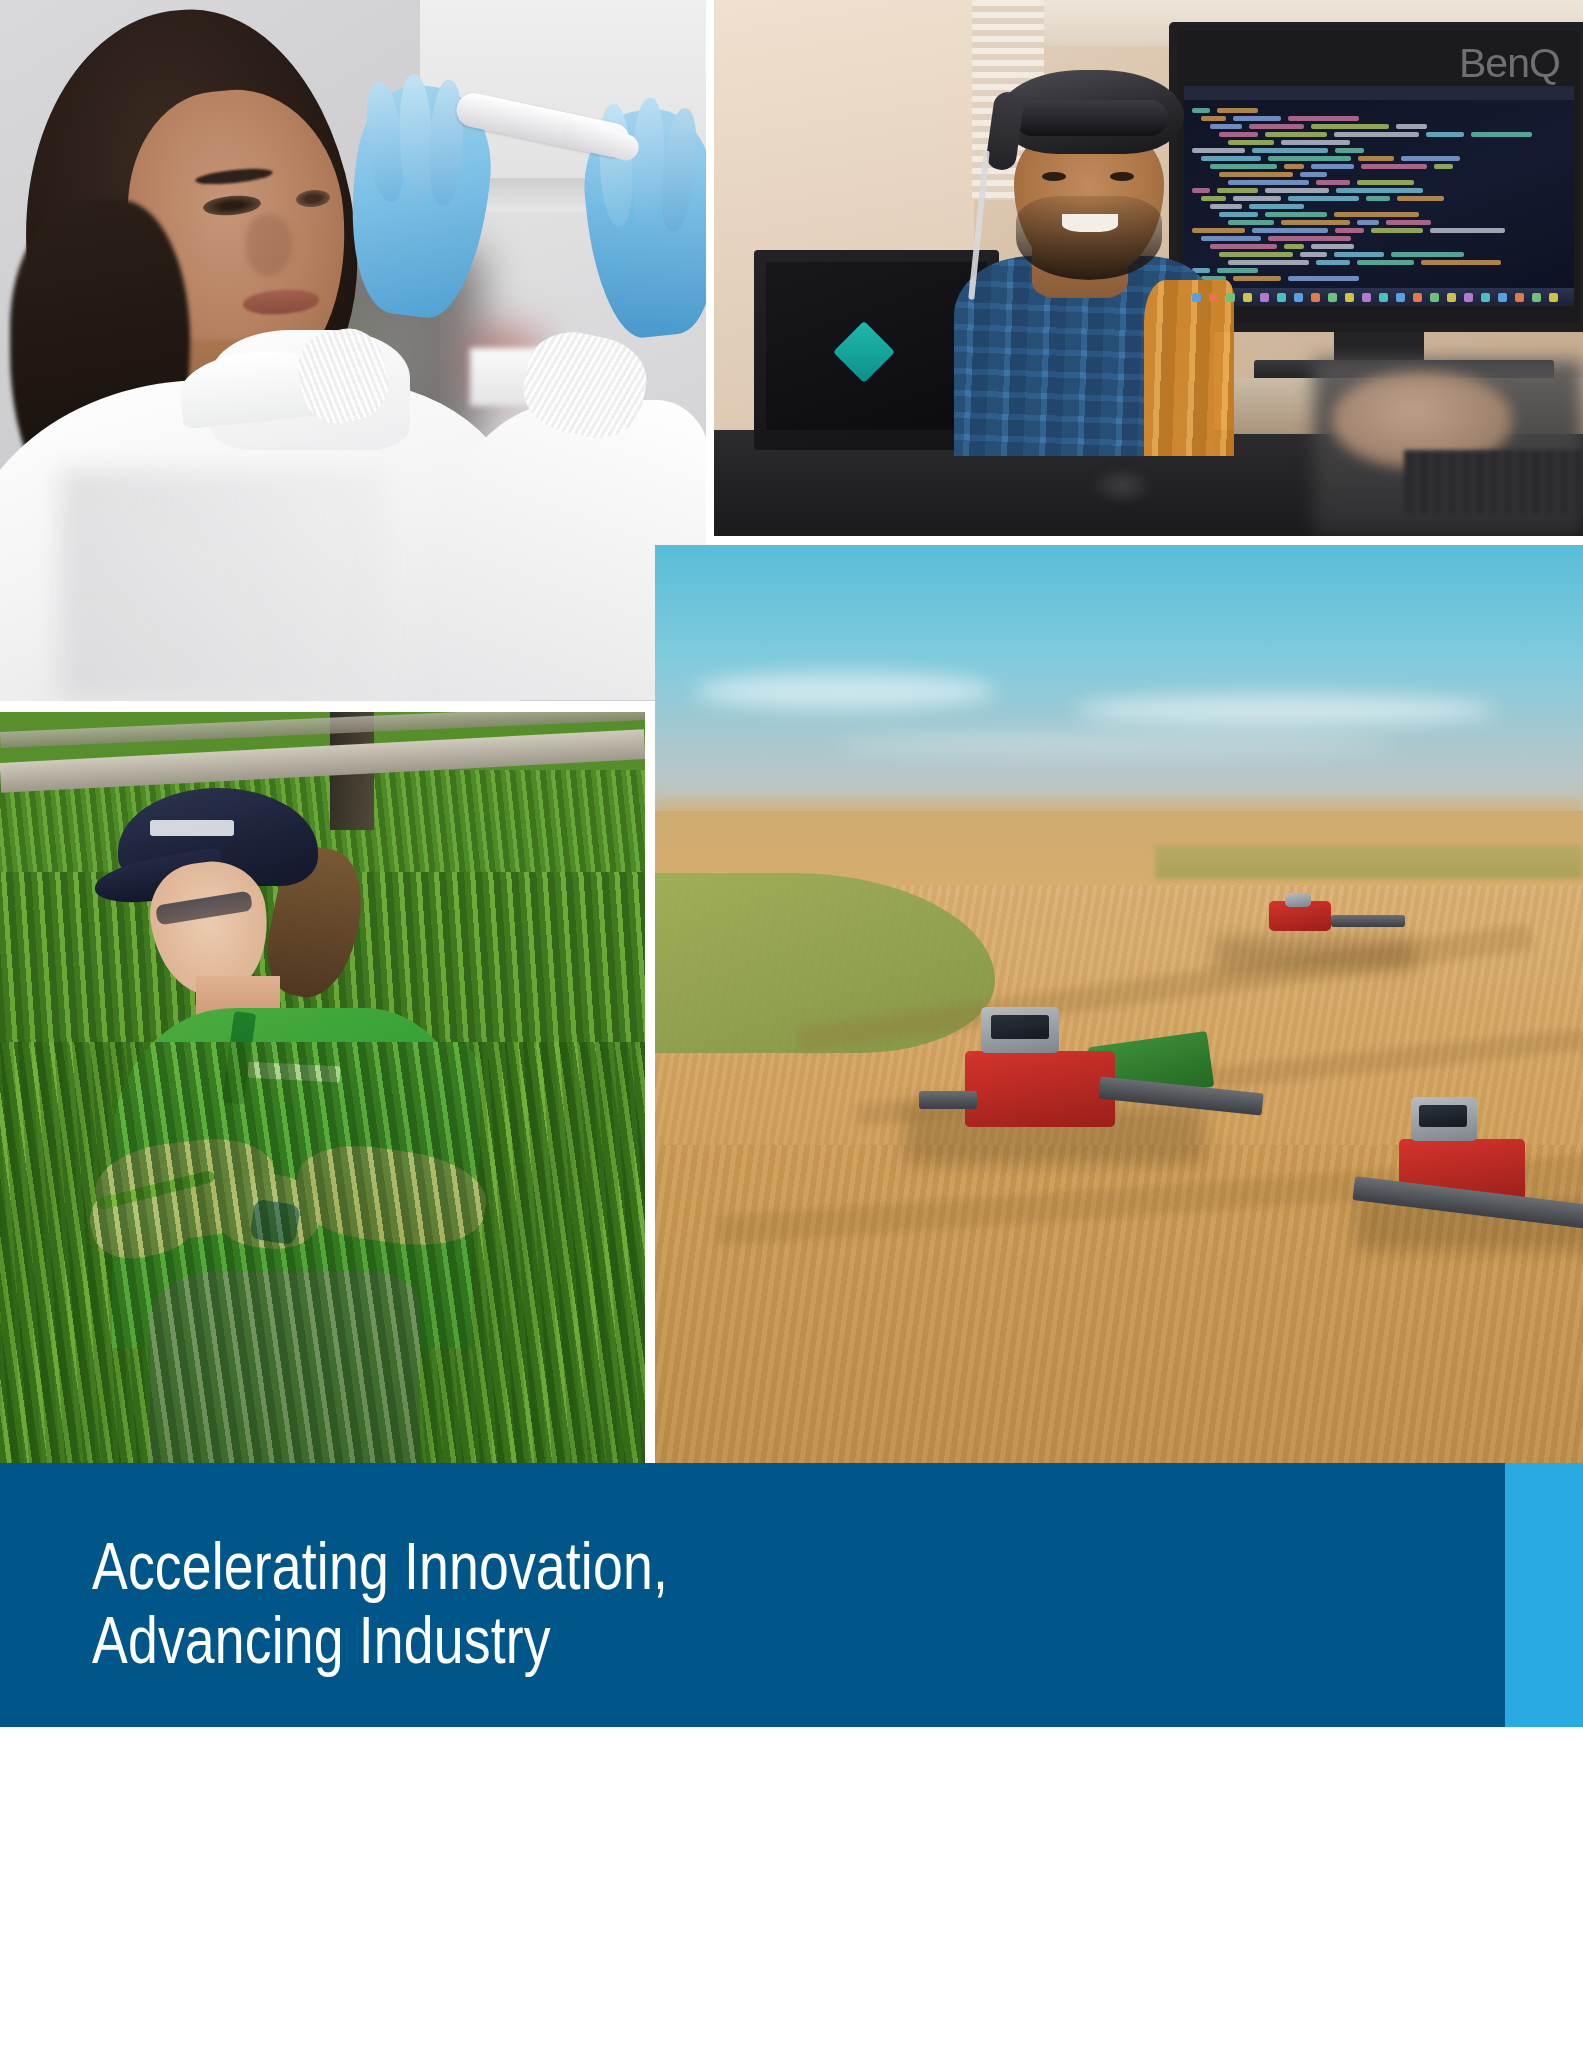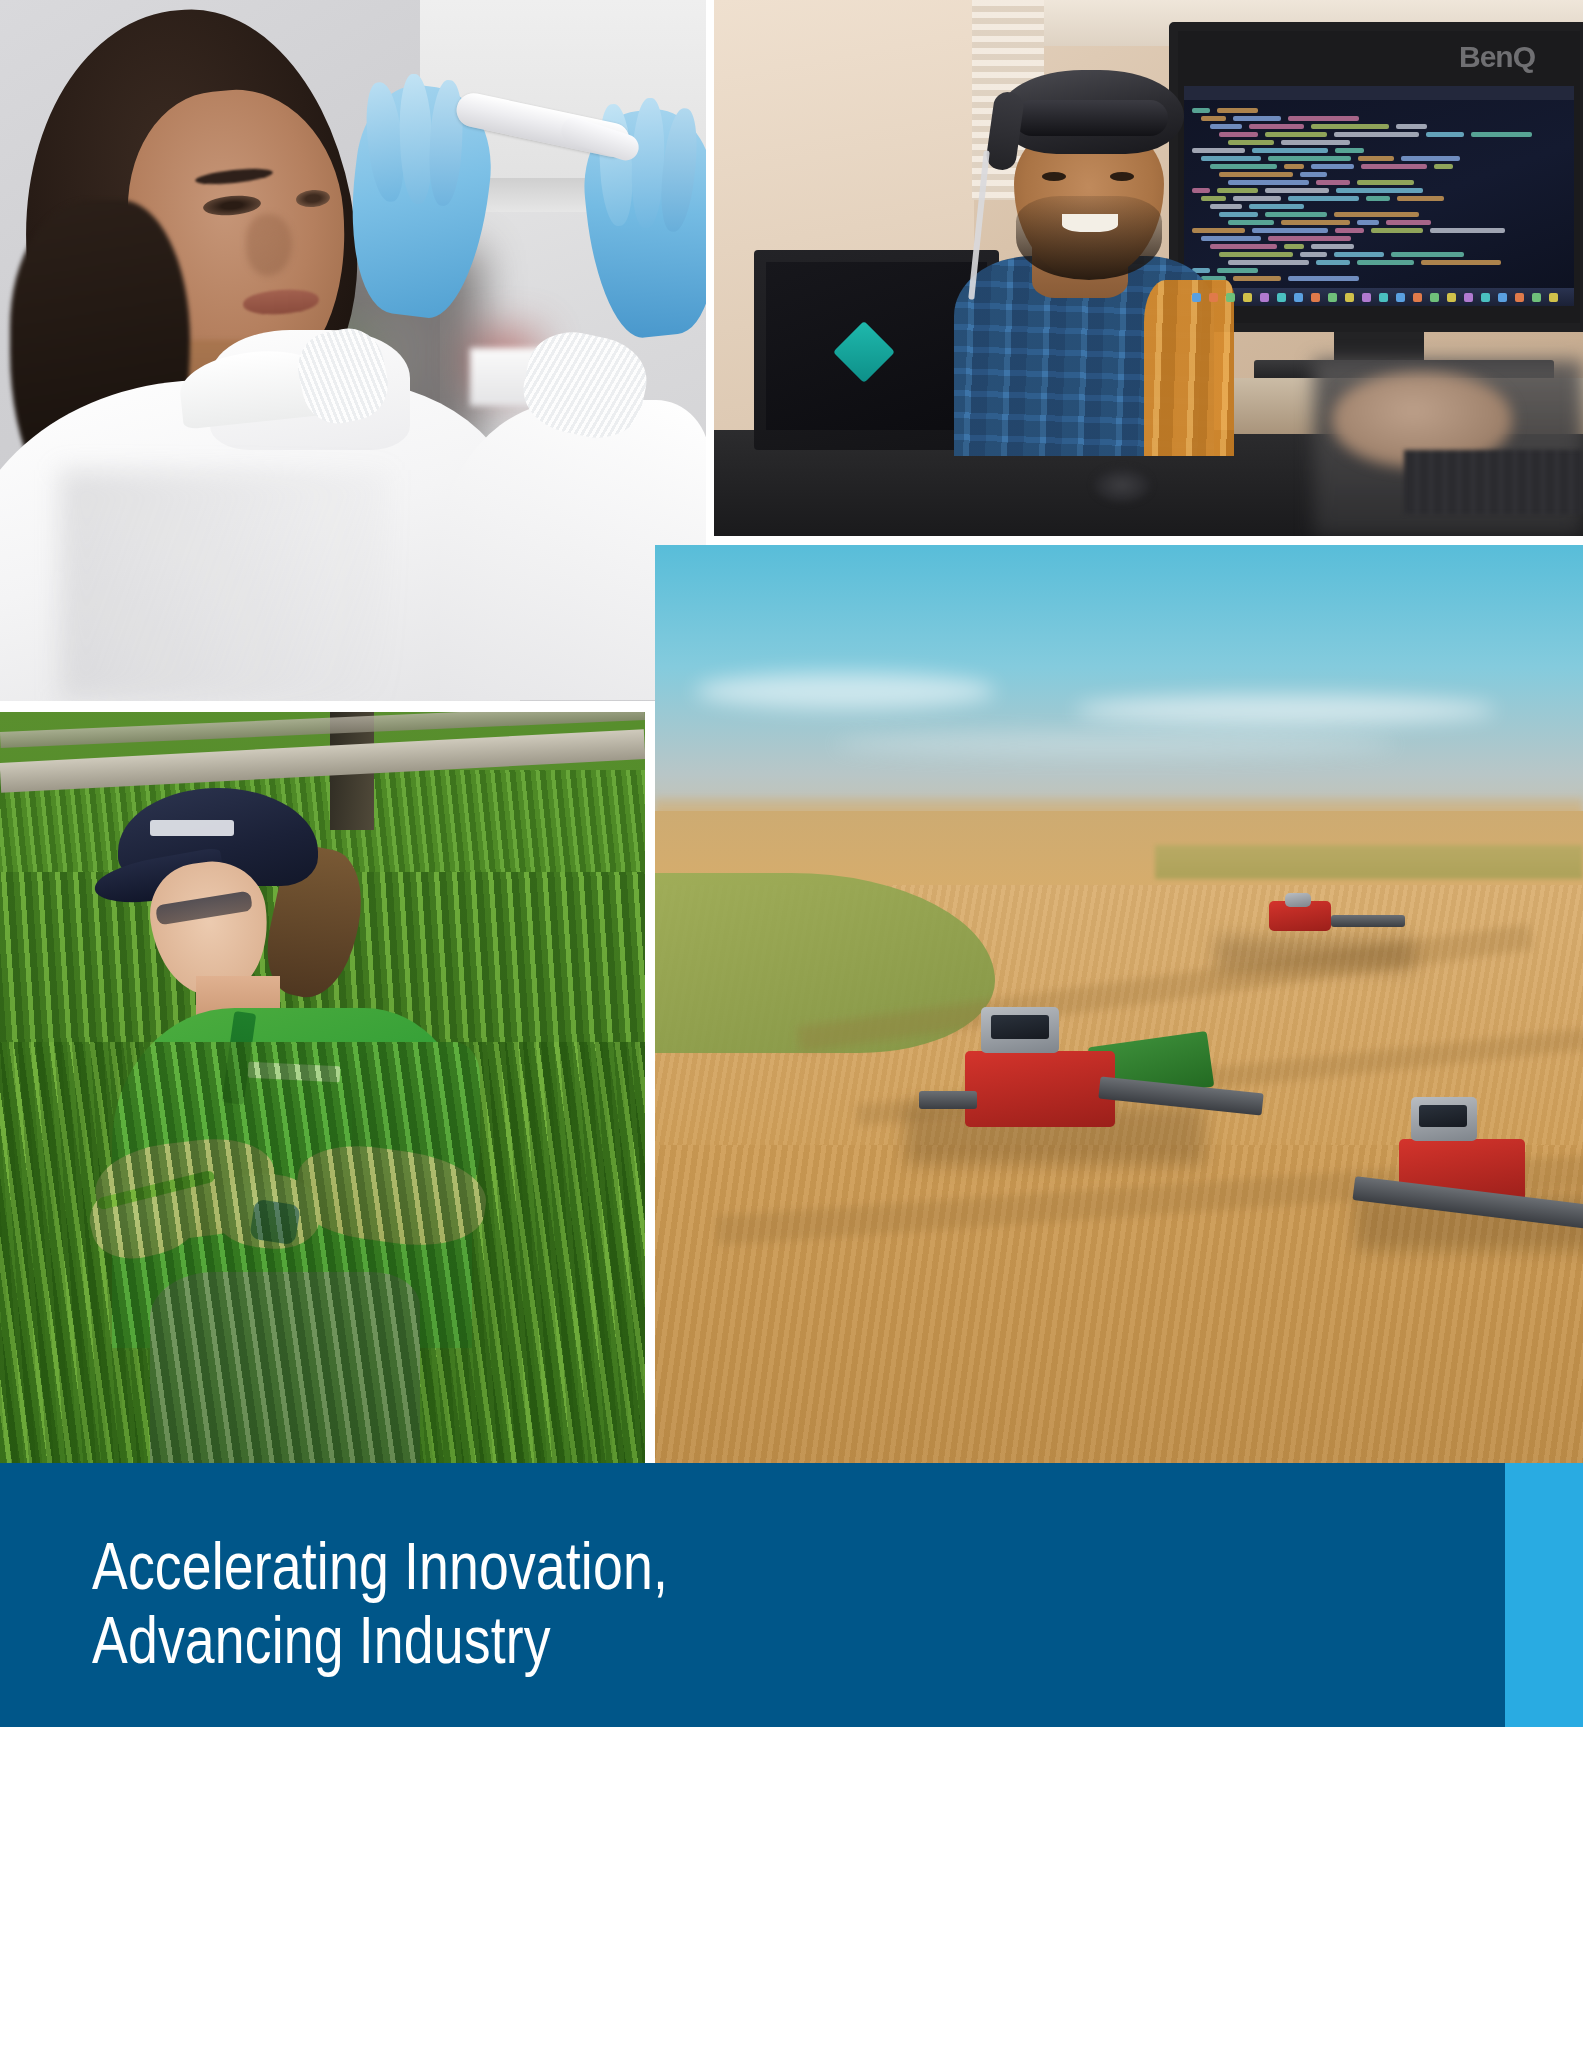--- a/index.html
+++ b/index.html
@@ -111,21 +111,21 @@
   #photo-vr .blind{position:absolute;left:258px;top:0;width:72px;height:200px;
     background:repeating-linear-gradient(180deg,#f4ece2 0 6px,#dfd2c2 6px 12px);opacity:.95;}
   #photo-vr .ceiling{position:absolute;left:330px;top:0;width:539px;height:46px;
     background:linear-gradient(180deg,#efe6da,#ded2c3);}
   #photo-vr .deskback{position:absolute;left:0;top:430px;width:869px;height:106px;
     background:linear-gradient(180deg,#2c2c2e,#1a1a1c);}
   
   #photo-vr .monitor{position:absolute;left:455px;top:22px;width:420px;height:310px;
     background:#1b1b1d;border:9px solid #1f1f21;border-radius:5px;box-sizing:border-box;}
   #photo-vr .monbrand{position:absolute;left:745px;top:40px;width:120px;height:40px;
-    color:#6f6f72;font-size:30px;font-weight:bold;letter-spacing:-1px;font-family:"Liberation Sans",sans-serif;}
+    color:#6f6f72;font-size:41px;font-weight:normal;letter-spacing:-1px;font-family:"Liberation Sans",sans-serif;}
   #photo-vr .screen{position:absolute;left:470px;top:86px;width:390px;height:220px;
     background:linear-gradient(160deg,#101425 0%,#141a30 55%,#0d1120 100%);overflow:hidden;}
   #photo-vr .codeline{position:absolute;height:5px;border-radius:2px;}
   #photo-vr .scrtab{position:absolute;left:470px;top:86px;width:390px;height:14px;
     background:#23283c;}
   #photo-vr .dock{position:absolute;left:470px;top:288px;width:390px;height:18px;
     background:linear-gradient(180deg,#2a3350,#1b2136);}
   #photo-vr .dockdot{position:absolute;width:9px;height:9px;border-radius:2px;top:293px;}
   #photo-vr .monstand{position:absolute;left:620px;top:332px;width:90px;height:36px;background:#232325;}
   #photo-vr .monbase{position:absolute;left:540px;top:360px;width:300px;height:20px;

